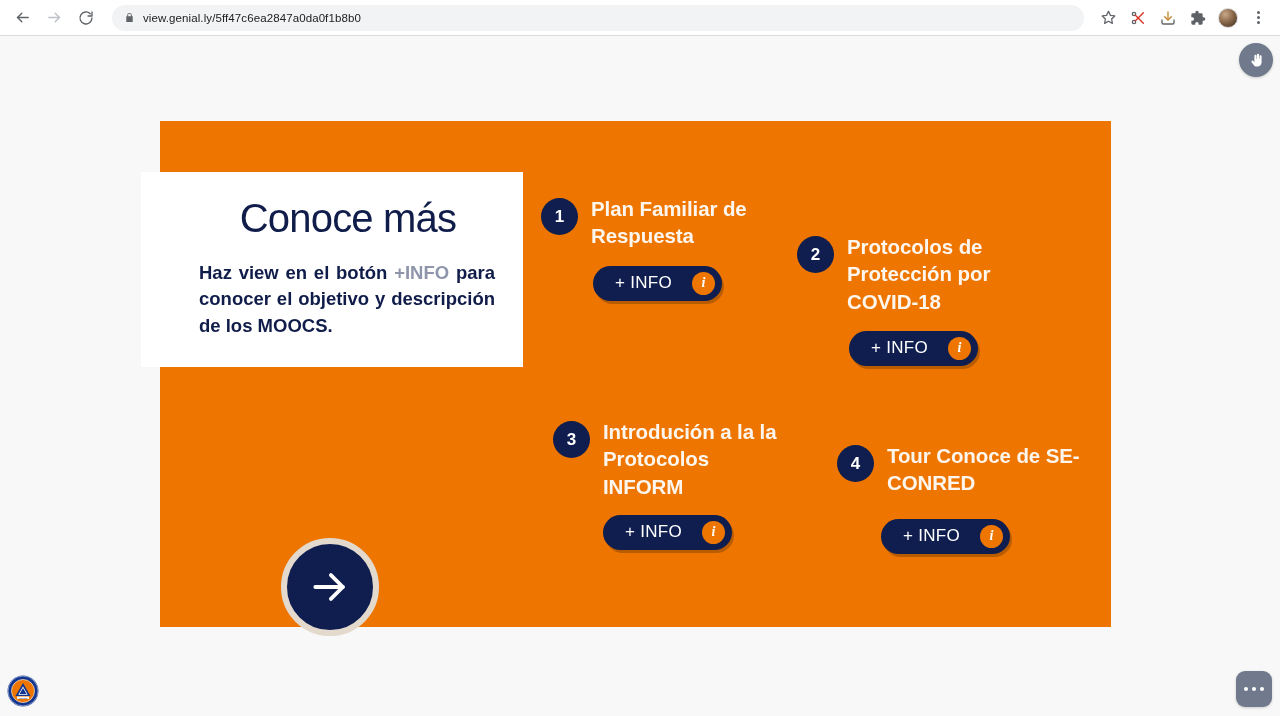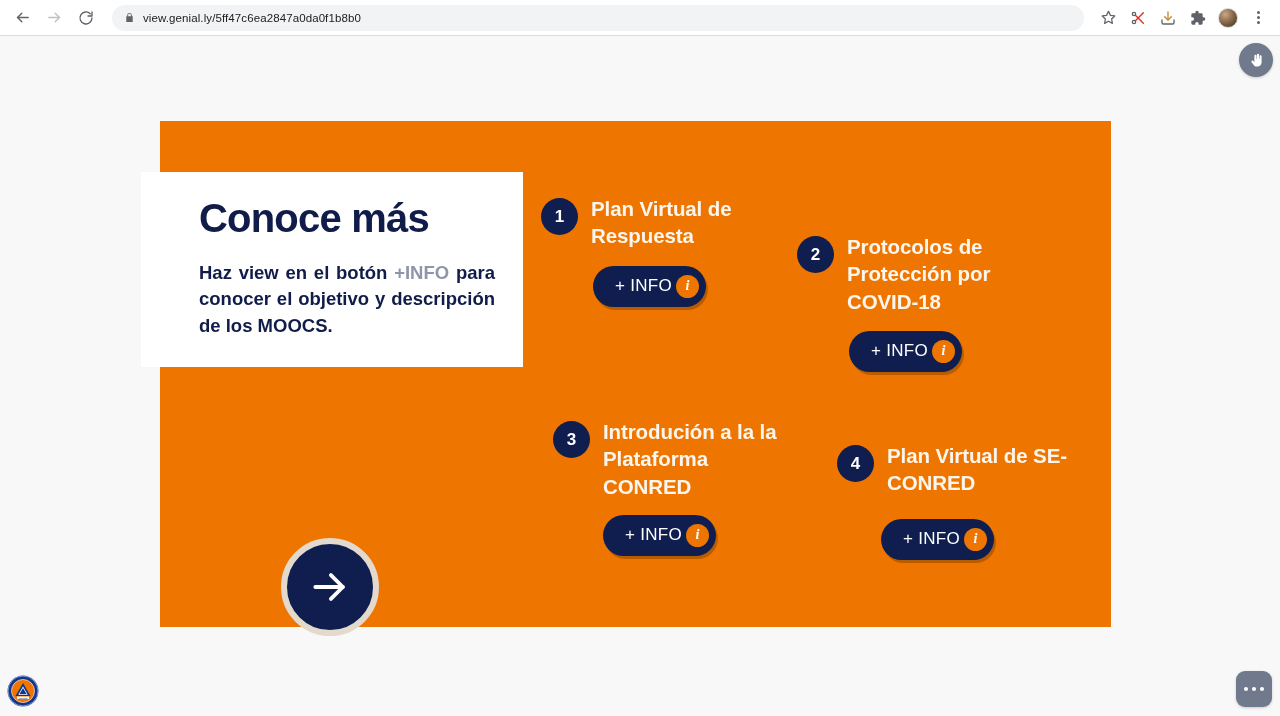--- a/index.html
+++ b/index.html
@@ -135,25 +135,26 @@
   
   .info-card {
     position: absolute;
     left: -19px; top: 51px;
     width: 382px; height: 195px;
     background: #ffffff;
     padding: 26px 26px 0 58px;
   }
   .card-title {
     font-size: 40px;
-    font-weight: 700;
+    font-weight: 400;
     color: #101c49;
     letter-spacing: -0.8px;
     line-height: 1;
     margin-bottom: 22px;
+    text-align: center;
   }
   .card-body {
     font-size: 18.5px;
     font-weight: 700;
     color: #101c49;
     line-height: 1.42;
     text-align: justify;
     max-width: 296px;
   }
   .card-body .muted { color: #8f96ab; font-weight: 600; }
@@ -185,23 +186,23 @@
     font-weight: 700;
     line-height: 1.33;
     letter-spacing: -0.1px;
   }
 
   .info-pill {
     display: inline-flex;
     align-items: center;
     background: #0f1e4f;
     border-radius: 21px;
-    height: 41px;
+    height: 35px;
     padding: 0 7px 0 22px;
-    gap: 4px;
+    gap: 20px;
     box-shadow: 2px 3px 0 rgba(0,0,0,0.22);
   }
   .info-pill .pill-label {
     color: #ffffff;
     font-size: 17px;
     font-weight: 400;
     letter-spacing: 0.3px;
     white-space: nowrap;
   }
   .info-pill .pill-i {
@@ -328,21 +329,21 @@
   <div class="slide">
 
     <div class="info-card">
       <div class="card-title">Conoce más</div>
       <div class="card-body"><span>Haz view en el botón </span><span class="muted">+INFO</span><span> para conocer el objetivo y descripción de los MOOCS.</span></div>
     </div>
 
     <div class="item" style="left:381px; top:74px; width:230px;">
       <div class="item-head">
         <div class="num-circle">1</div>
-        <div class="item-title">Plan Virtual de Respuesta</div>
+        <div class="item-title">Plan Familiar de Respuesta</div>
       </div>
       <div style="margin-left:52px; margin-top:16px;">
         <div class="info-pill">
           <span class="pill-label">+ INFO</span>
           <span class="pill-i">i</span>
         </div>
       </div>
     </div>
 
     <div class="item" style="left:637px; top:112px; width:255px;">
@@ -354,34 +355,34 @@
         <div class="info-pill">
           <span class="pill-label">+ INFO</span>
           <span class="pill-i">i</span>
         </div>
       </div>
     </div>
 
     <div class="item" style="left:393px; top:297px; width:238px;">
       <div class="item-head">
         <div class="num-circle">3</div>
-        <div class="item-title">Introdución a la la Plataforma CONRED</div>
+        <div class="item-title">Introdución a la la Protocolos INFORM</div>
       </div>
       <div style="margin-left:50px; margin-top:15px;">
         <div class="info-pill">
           <span class="pill-label">+ INFO</span>
           <span class="pill-i">i</span>
         </div>
       </div>
     </div>
 
     <div class="item" style="left:677px; top:321px; width:255px;">
       <div class="item-head">
         <div class="num-circle">4</div>
-        <div class="item-title">Plan Virtual de SE-CONRED</div>
+        <div class="item-title">Tour Conoce de SE-CONRED</div>
       </div>
       <div style="margin-left:44px; margin-top:22px;">
         <div class="info-pill">
           <span class="pill-label">+ INFO</span>
           <span class="pill-i">i</span>
         </div>
       </div>
     </div>
 
     <div class="arrow-btn">

